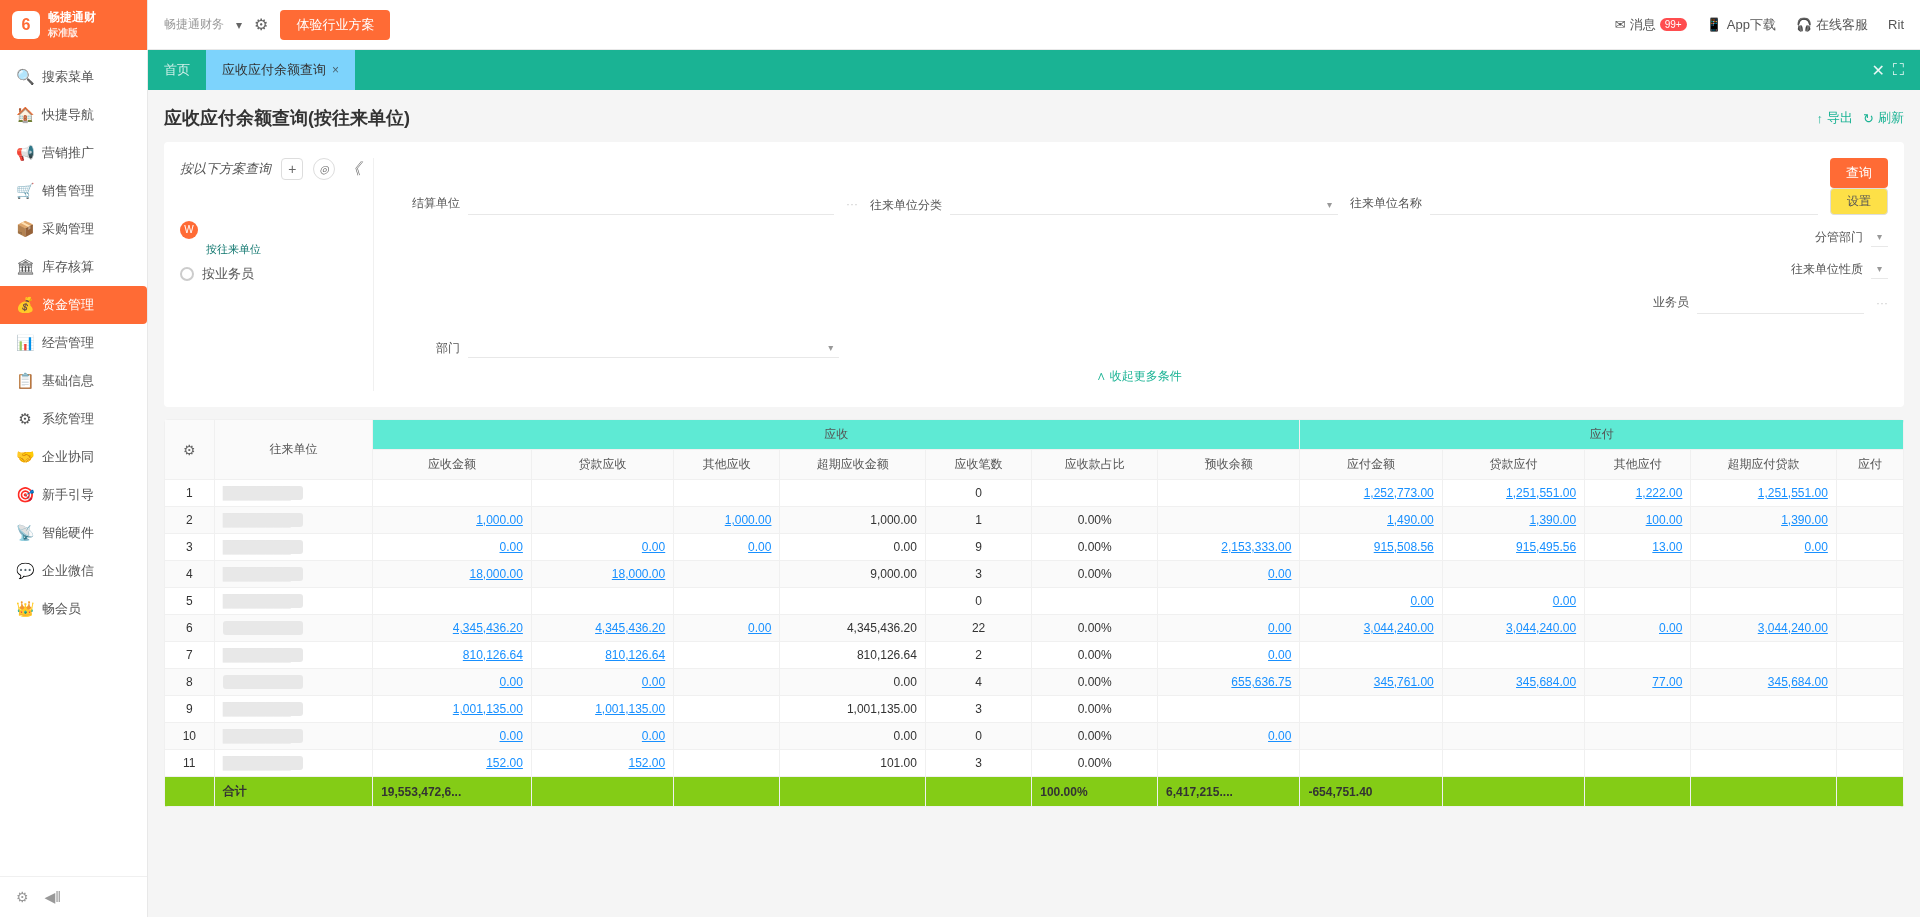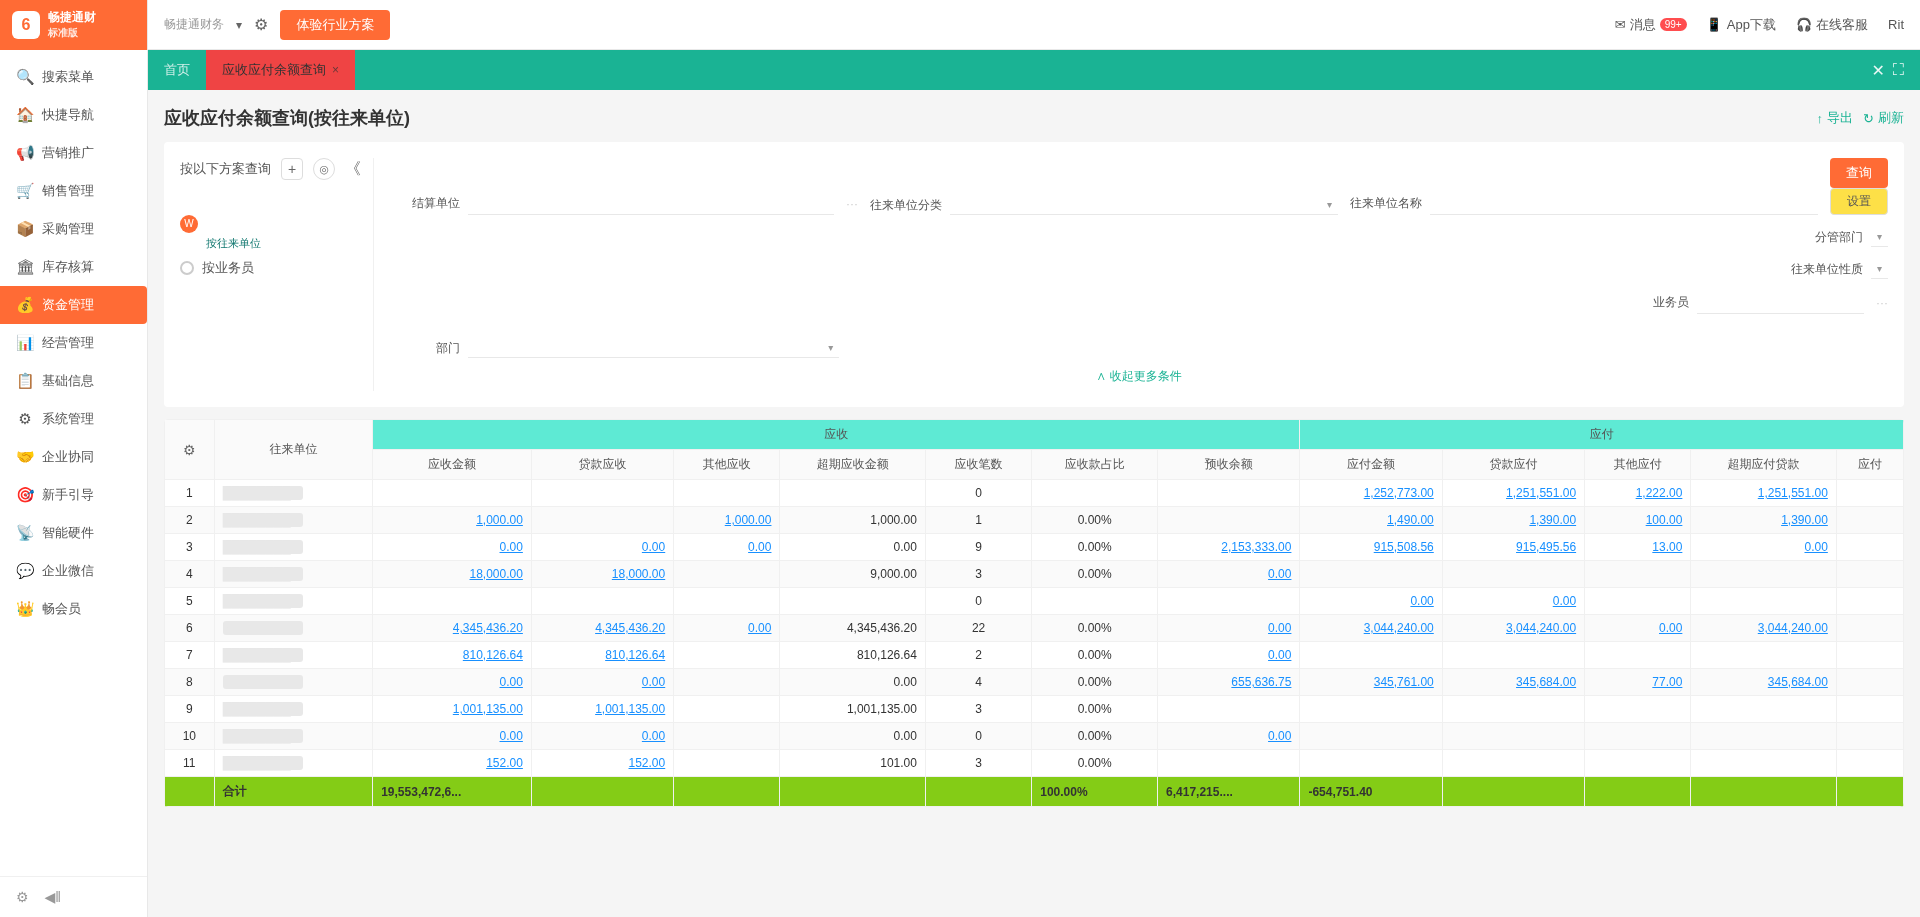--- a/index.html
+++ b/index.html
@@ -51,21 +51,21 @@
 
     
     .tabbar {
       position: fixed; left: 148px; top: 50px; right: 0; height: 40px;
       background: #1ab394; display: flex; align-items: center; z-index: 98;
     }
     .tab {
       height: 40px; padding: 0 16px; display: flex; align-items: center; gap: 6px;
       cursor: pointer; color: rgba(255,255,255,0.8); font-size: 13px;
     }
-    .tab.active { background: #ef4444; color: #333; }
+    .tab.active { background: #7dd3fc; color: #333; }
     .tab-close { font-size: 12px; opacity: 0.7; }
     .tabbar-right { margin-left: auto; display: flex; gap: 8px; padding-right: 16px; }
     .tabbar-right-icon { color: rgba(255,255,255,0.9); cursor: pointer; font-size: 16px; }
 
     
     .main {
       position: fixed; left: 148px; top: 90px; right: 0; bottom: 0;
       background: #f5f5f5; overflow-y: auto; padding: 16px;
     }
 
@@ -79,21 +79,21 @@
     .btn-export, .btn-refresh {
       display: flex; align-items: center; gap: 4px; cursor: pointer;
       color: #1ab394; font-size: 13px; border: none; background: none;
     }
 
     
     .filter-panel {
       background: #fff; border-radius: 4px; padding: 16px; margin-bottom: 12px;
     }
     .filter-header {
-      display: flex; align-items: center; gap: 10px; margin-bottom: 12px;
+      display: flex; align-items: center; gap: 10px; margin-bottom: 18px; font-style: italic;
     }
     .filter-title { font-size: 13px; color: #555; }
     .filter-add { width: 22px; height: 22px; border: 1px solid #ddd; border-radius: 4px; display: flex; align-items: center; justify-content: center; cursor: pointer; font-size: 14px; color: #666; }
     .filter-scheme { width: 22px; height: 22px; border: 1px solid #ddd; border-radius: 50%; display: flex; align-items: center; justify-content: center; cursor: pointer; font-size: 11px; color: #666; }
     .filter-collapse { cursor: pointer; color: #666; font-size: 16px; }
     .filter-row { display: flex; align-items: center; gap: 8px; }
     .filter-label { color: #555; font-size: 12px; white-space: nowrap; min-width: 70px; text-align: right; }
     .filter-input {
       flex: 1; border: none; border-bottom: 1px solid #e8e8e8; padding: 4px 6px;
       font-size: 12px; outline: none; background: transparent; color: #333;

